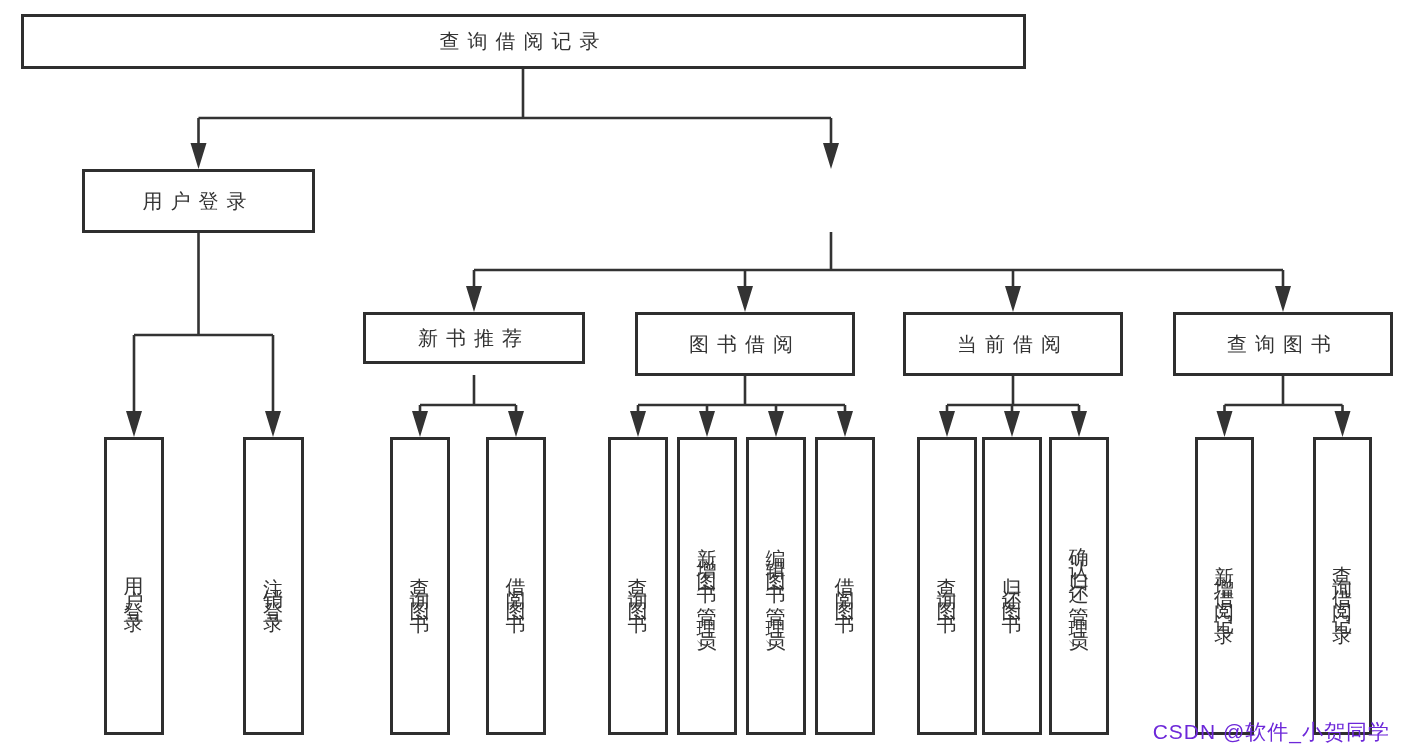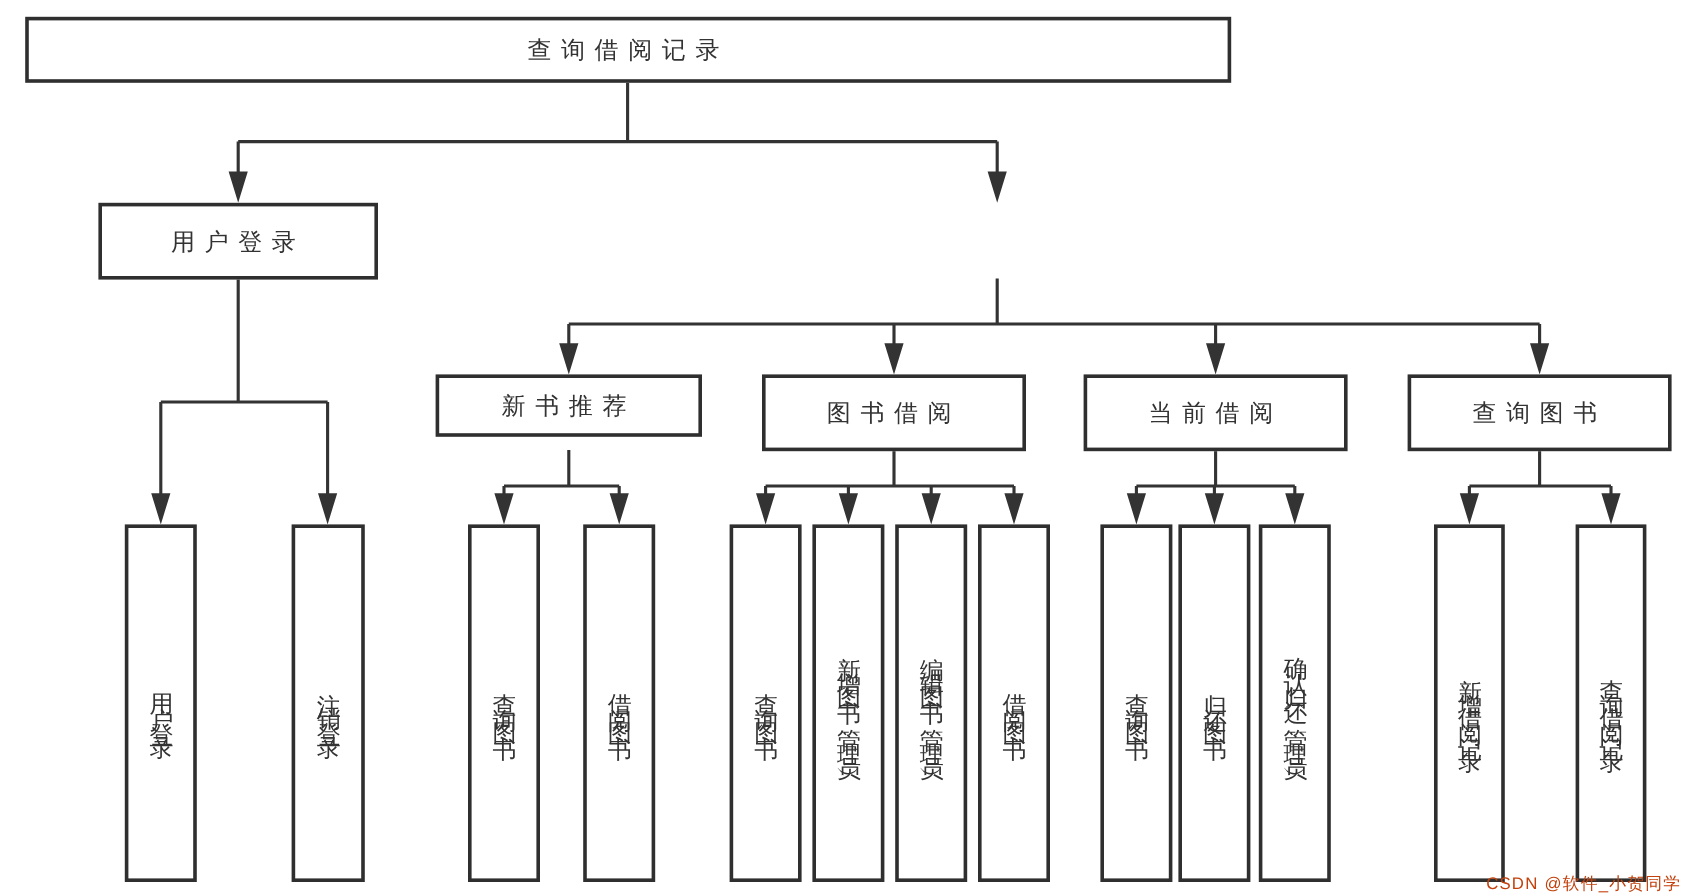--- a/index.html
+++ b/index.html
@@ -32,24 +32,24 @@
   }
   .box.v {
     writing-mode: vertical-rl;
     text-orientation: mixed;
     letter-spacing: 12px;
     white-space: normal;
     line-height: 1;
   }
   .watermark {
     position: absolute;
-    right: 4px;
+    right: 15px;
     bottom: 1px;
-    color: #c2410c;
-    font-size: 14px;
+    color: #6d28d9;
+    font-size: 21px;
     letter-spacing: 1px;
   }
 </style>
 </head>
 <body>
 
 <div class="canvas">
 
   <svg class="connectors" viewBox="0 0 1405 747" xmlns="http://www.w3.org/2000/svg" aria-hidden="true">
 

